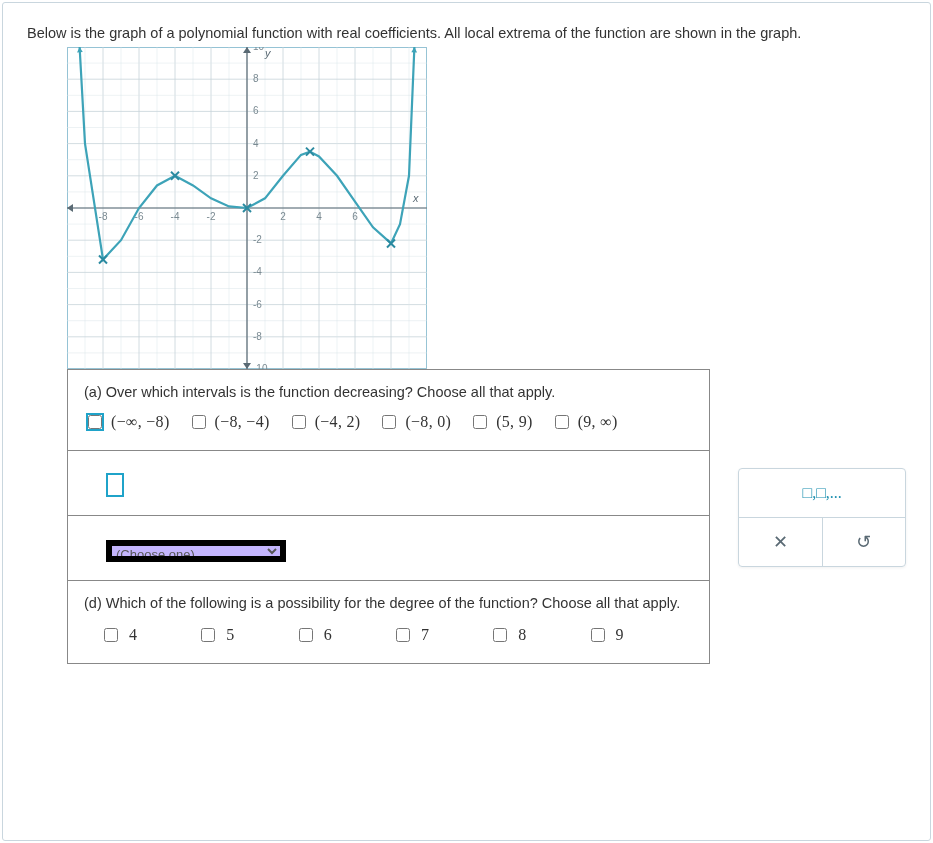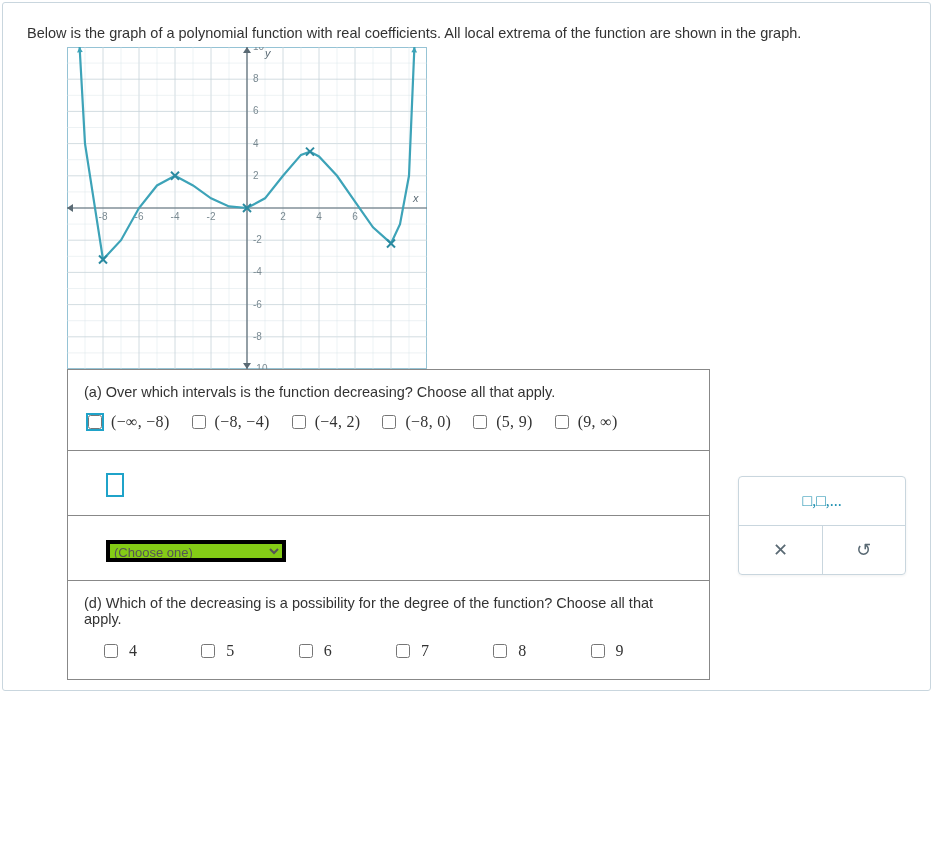--- a/index.html
+++ b/index.html
@@ -9,21 +9,21 @@
     font-size: 14.5px;
     color: #333;
     background: #fff;
   }
   .page {
     border: 1px solid #c9d6de;
     border-radius: 3px;
     margin: 2px;
     padding: 22px 24px 16px 24px;
     width: 929px;
-    height: 689px;
+    height: 839px;
     position: relative;
   }
   .prompt-text { margin-bottom: 4px; }
   .graph-wrap { margin: 6px 0 0 40px; }
   .graph-box { width: 360px; height: 322px; position: relative; }
   .sub-prompt { margin: 12px 0 18px 0; }
 
   .content-row { display: flex; align-items: center; gap: 28px; }
   .qbox { border-top: 1px solid #888; width: 660px; margin-left: 40px; }
   .qsection { border: 1px solid #888; border-top: none; padding: 14px 16px 18px 16px; }
@@ -36,25 +36,25 @@
   .italic-x { font-style: italic; font-family: "Times New Roman", serif; }
   .input-slot {
     width: 18px; height: 24px;
     border: 2px solid #1fa3c9;
     display: inline-block;
     vertical-align: middle;
     margin-top: 8px; margin-left: 22px;
   }
   select.choose {
     width: 180px; height: 22px;
-    border: 4px solid #000000;
+    border: 6px solid #000000;
     font-size: 13px;
     color: #555;
     margin-top: 10px; margin-left: 22px;
-    background: #84cc16;
+    background: #c4b5fd;
   }
   .degree-row { display: flex; gap: 60px; margin-top: 14px; margin-left: 16px; }
   .degree-row .chk { gap: 8px; }
   .degree-row .math { font-size: 16px; }
 
   .side-panel {
     border: 1px solid #c9d6de;
     border-radius: 4px;
     width: 172px;
     box-shadow: 0 1px 3px rgba(0,0,0,0.06);
@@ -236,21 +236,21 @@
         <span class="input-slot"></span>
       </div>
 
       <div class="qsection">
         <select class="choose">
           <option>(Choose one)</option>
         </select>
       </div>
 
       <div class="qsection">
-        <div>(d) Which of the decreasing is a possibility for the degree of the function? Choose all that apply.</div>
+        <div>(d) Which of the following is a possibility for the degree of the function? Choose all that apply.</div>
         <div class="degree-row" id="d-options">
             <label class="chk">
               <input type="checkbox" style="">
               <span class="math">4</span>
             </label>
             <label class="chk">
               <input type="checkbox" style="">
               <span class="math">5</span>
             </label>
             <label class="chk">

